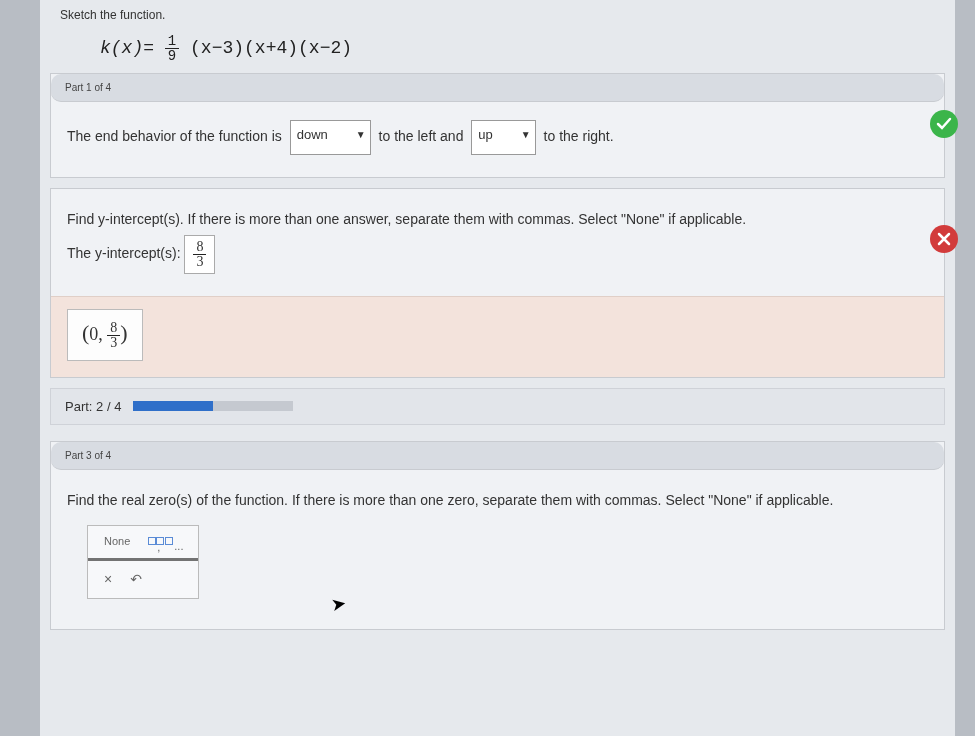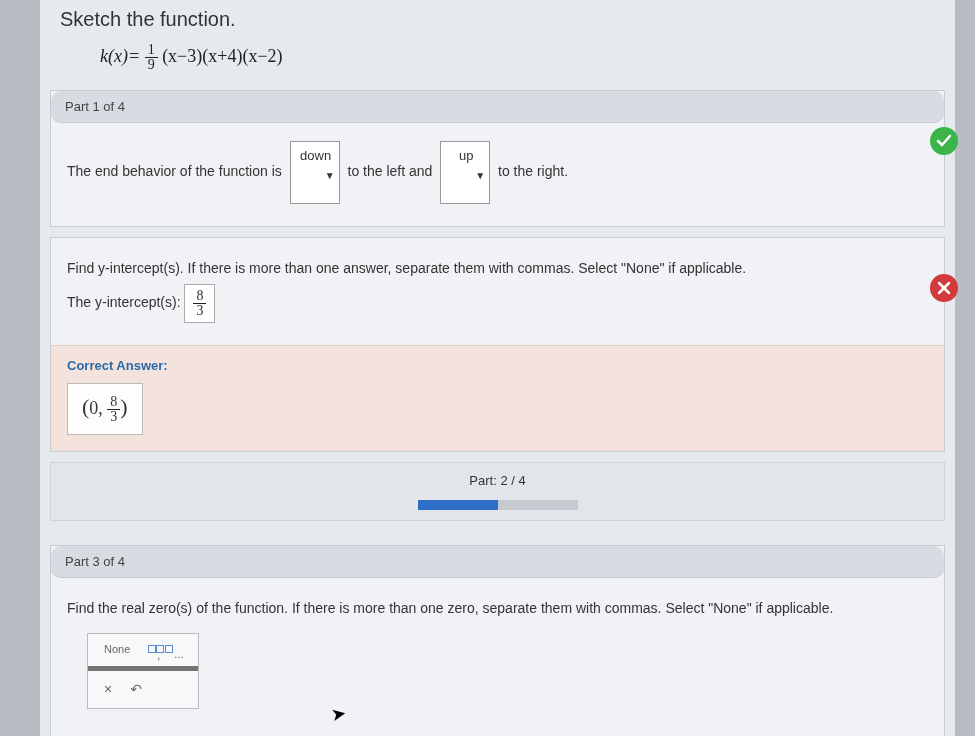--- a/index.html
+++ b/index.html
@@ -14,63 +14,62 @@
     position: relative;
   }
   .page {
     background: #e6e9ed;
     margin: 0 20px 20px 40px;
     min-height: 100%;
     position: relative;
   }
   .question-prompt {
     padding: 8px 20px 12px 20px;
-    font-size: 20px;
+    font-size: 12px;
     color: #333;
   }
   .equation {
-    padding: 0 40px 18px 60px;
-    font-family: Liberation Serif, serif;
+    padding: 0 40px 10px 60px;
+    font-family: Liberation Mono, monospace;
     font-size: 18px;
     color: #222;
   }
   .frac { display: inline-block; vertical-align: middle; text-align: center; font-size: 14px; line-height: 1; }
   .frac .num { display: block; border-bottom: 1px solid #222; padding: 0 3px; }
   .frac .den { display: block; padding: 0 3px; }
   .section {
     margin: 0 10px 10px 10px;
     border: 1px solid #c8cbd0;
     background: #f0f2f5;
     position: relative;
   }
   .part-header {
     background: #d8dce2;
     padding: 8px 14px;
-    font-size: 13px;
+    font-size: 10px;
     color: #444;
     border-bottom: 1px solid #c8cbd0;
     border-radius: 10px;
   }
   .part-body {
     padding: 18px 16px 22px 16px;
     font-size: 14px;
     color: #333;
     line-height: 1.8;
   }
   .select-sim {
     display: inline-flex;
     align-items: center;
     border: 1px solid #999;
     background: #fff;
     font-size: 13px;
-    padding: 2px 4px 18px 6px;
+    padding: 2px 4px 8px 6px;
     margin: 0 4px;
     vertical-align: middle;
     cursor: pointer;
-    flex-direction: column;
   }
   .select-sim .tri {
     margin-left: 28px;
     font-size: 10px;
   }
   .badge {
     position: absolute;
     right: -14px;
     top: 36px;
     width: 28px;
@@ -108,29 +107,28 @@
   }
   .correct-value {
     display: inline-block;
     border: 1px solid #bbb;
     background: #fdfdfd;
     padding: 10px 14px;
     font-family: 'Times New Roman', serif;
     font-size: 18px;
   }
   .progress-row {
-    margin: 10px 10px 24px 10px;
+    margin: 10px 10px 16px 10px;
     padding: 10px 14px;
     background: #e2e5ea;
     border: 1px solid #cfd2d8;
     font-size: 13px;
     display: flex;
     align-items: center;
     gap: 12px;
-    flex-direction: column;
   }
   .progress-bar {
     width: 160px;
     height: 10px;
     background: #c5c9d0;
     position: relative;
   }
   .progress-fill {
     height: 100%;
     background: #2f6fc9;
@@ -160,21 +158,21 @@
     vertical-align: top;
   }
   .toolbar-row {
     display: flex;
     align-items: center;
     gap: 18px;
     padding: 6px 16px;
     font-size: 11px;
     color: #666;
   }
-  .toolbar-row.top { border-bottom: 5px solid #737373; }
+  .toolbar-row.top { border-bottom: 3px solid #737373; }
   .toolbar-btn { cursor: pointer; }
   .small-boxes { display:inline-flex; gap:1px; align-items:flex-end;}
   .small-boxes span{ width:8px; height:8px; border:1px solid #5a8bd6;}
   .cursor {
     position: absolute;
     left: 280px;
     bottom: 14px;
     font-size: 18px;
     color: #000;
     transform: rotate(-10deg);
@@ -230,21 +228,20 @@
         <span>The y-intercept(s):</span>
         <span class="answer-box">
           <span class="frac">
             <span class="num">8</span>
             <span class="den">3</span>
           </span>
         </span>
       </div>
     </div>
     <div class="correct-block">
-      <div class="correct-label">Correct Answer:</div>
       <div class="correct-value">
         <span style="font-size:22px;">(</span>0,&nbsp;<span class="frac">
           <span class="num">8</span>
           <span class="den">3</span>
         </span><span style="font-size:22px;">)</span>
       </div>
     </div>
   </div>
 
   <div class="progress-row">

